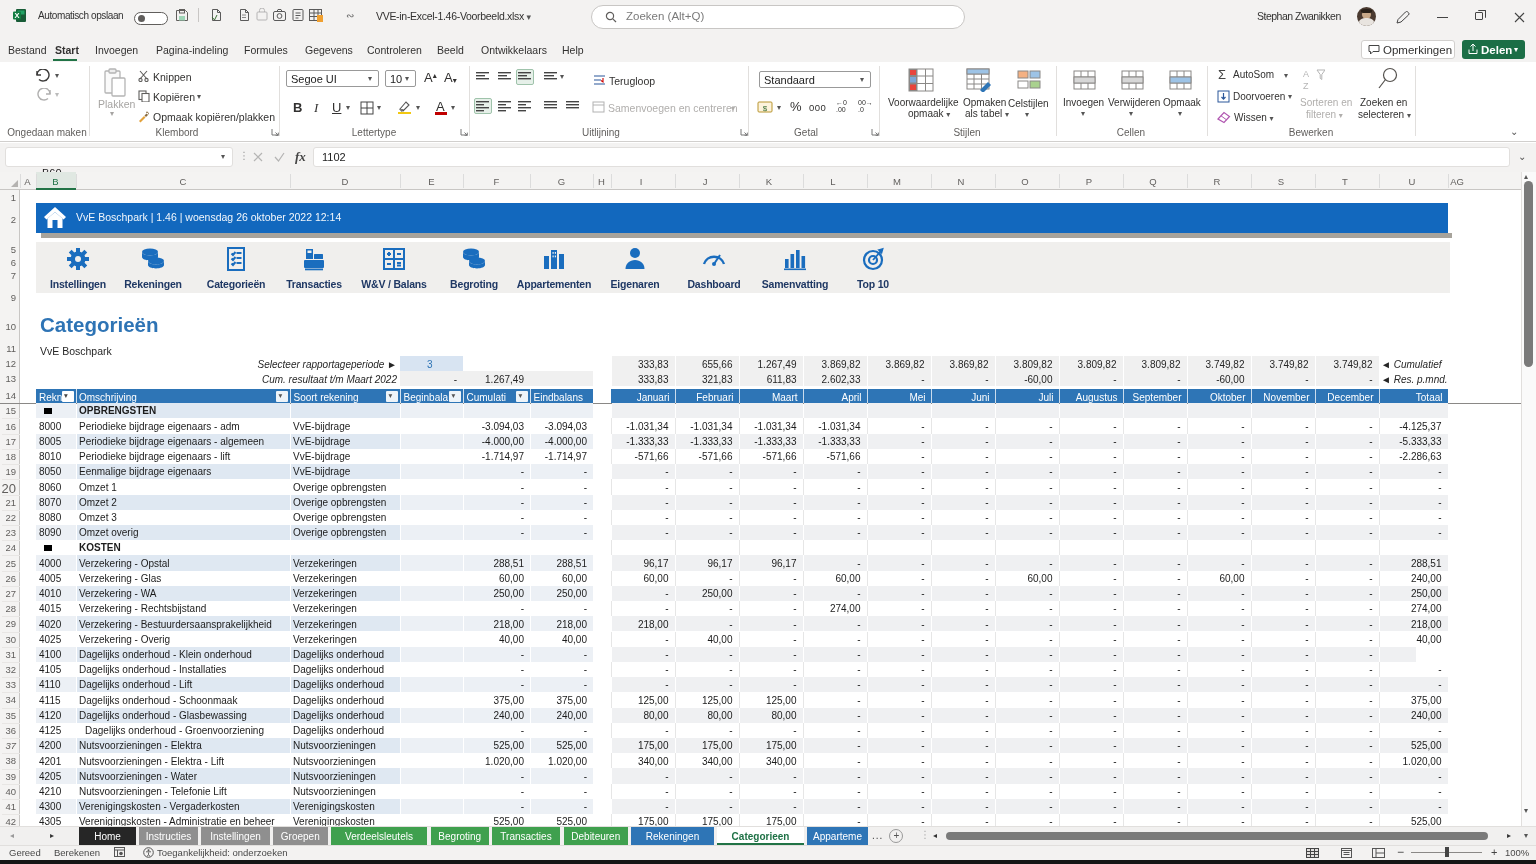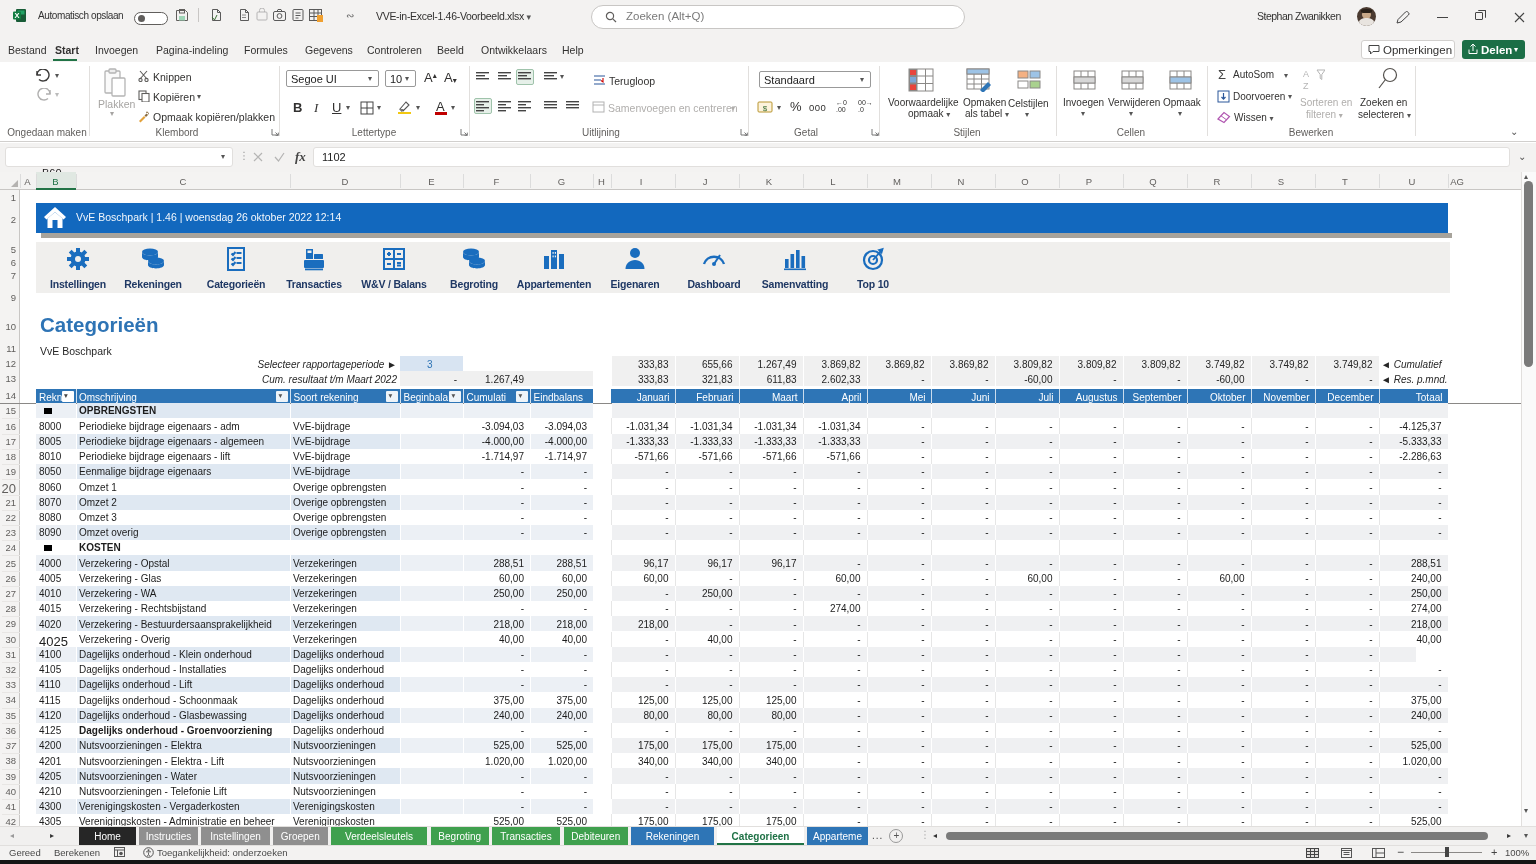--- a/index.html
+++ b/index.html
@@ -1214,21 +1214,21 @@
     <div class="ab" style="left:802.5px;top:0;width:1px;height:15.22px;background:#e6e6e6;"></div>
     <div class="ab" style="left:866.5px;top:0;width:1px;height:15.22px;background:#e6e6e6;"></div>
     <div class="ab" style="left:930.5px;top:0;width:1px;height:15.22px;background:#e6e6e6;"></div>
     <div class="ab" style="left:994.5px;top:0;width:1px;height:15.22px;background:#e6e6e6;"></div>
     <div class="ab" style="left:1058.5px;top:0;width:1px;height:15.22px;background:#e6e6e6;"></div>
     <div class="ab" style="left:1122.5px;top:0;width:1px;height:15.22px;background:#e6e6e6;"></div>
     <div class="ab" style="left:1186.5px;top:0;width:1px;height:15.22px;background:#e6e6e6;"></div>
     <div class="ab" style="left:1250.5px;top:0;width:1px;height:15.22px;background:#e6e6e6;"></div>
     <div class="ab" style="left:1314.5px;top:0;width:1px;height:15.22px;background:#e6e6e6;"></div>
     <div class="ab" style="left:1378.5px;top:0;width:1px;height:15.22px;background:#e6e6e6;"></div>
-    <div style="position:absolute;font-size:13px;color:#1c1c1c;white-space:nowrap;left:39px;top:2.3px;">4025</div>
+    <div style="position:absolute;font-size:10px;color:#1c1c1c;white-space:nowrap;left:39px;top:2.3px;">4025</div>
     <div style="position:absolute;font-size:10px;color:#1c1c1c;white-space:nowrap;left:79px;top:2.3px;">Verzekering - Overig</div>
     <div style="position:absolute;font-size:10px;color:#1c1c1c;white-space:nowrap;left:293px;top:2.3px;">Verzekeringen</div>
     <div style="position:absolute;font-size:10px;color:#1c1c1c;white-space:nowrap;left:463px;top:2.3px;width:61px;text-align:right;">40,00</div>
     <div style="position:absolute;font-size:10px;color:#1c1c1c;white-space:nowrap;left:530px;top:2.3px;width:57px;text-align:right;">40,00</div>
     <div style="position:absolute;font-size:10px;color:#1c1c1c;white-space:nowrap;left:610.5px;top:2.3px;width:58.0px;text-align:right;">-</div>
     <div style="position:absolute;font-size:10px;color:#1c1c1c;white-space:nowrap;left:674.5px;top:2.3px;width:58.0px;text-align:right;">40,00</div>
     <div style="position:absolute;font-size:10px;color:#1c1c1c;white-space:nowrap;left:738.5px;top:2.3px;width:58.0px;text-align:right;">-</div>
     <div style="position:absolute;font-size:10px;color:#1c1c1c;white-space:nowrap;left:802.5px;top:2.3px;width:58.0px;text-align:right;">-</div>
     <div style="position:absolute;font-size:10px;color:#1c1c1c;white-space:nowrap;left:866.5px;top:2.3px;width:58.0px;text-align:right;">-</div>
     <div style="position:absolute;font-size:10px;color:#1c1c1c;white-space:nowrap;left:930.5px;top:2.3px;width:58.0px;text-align:right;">-</div>
@@ -1431,21 +1431,21 @@
     <div class="ab" style="left:866.5px;top:0;width:1px;height:15.22px;background:#e6e6e6;"></div>
     <div class="ab" style="left:930.5px;top:0;width:1px;height:15.22px;background:#e6e6e6;"></div>
     <div class="ab" style="left:994.5px;top:0;width:1px;height:15.22px;background:#e6e6e6;"></div>
     <div class="ab" style="left:1058.5px;top:0;width:1px;height:15.22px;background:#e6e6e6;"></div>
     <div class="ab" style="left:1122.5px;top:0;width:1px;height:15.22px;background:#e6e6e6;"></div>
     <div class="ab" style="left:1186.5px;top:0;width:1px;height:15.22px;background:#e6e6e6;"></div>
     <div class="ab" style="left:1250.5px;top:0;width:1px;height:15.22px;background:#e6e6e6;"></div>
     <div class="ab" style="left:1314.5px;top:0;width:1px;height:15.22px;background:#e6e6e6;"></div>
     <div class="ab" style="left:1378.5px;top:0;width:1px;height:15.22px;background:#e6e6e6;"></div>
     <div style="position:absolute;font-size:10px;color:#1c1c1c;white-space:nowrap;left:39px;top:2.3px;">4125</div>
-    <div style="position:absolute;font-size:10px;color:#1c1c1c;white-space:nowrap;left:79px;top:2.3px;font-weight:bold;">Dagelijks onderhoud - Groenvoorziening</div>
+    <div style="position:absolute;font-size:10px;color:#1c1c1c;white-space:nowrap;left:85px;top:2.3px;">Dagelijks onderhoud - Groenvoorziening</div>
     <div style="position:absolute;font-size:10px;color:#1c1c1c;white-space:nowrap;left:293px;top:2.3px;">Dagelijks onderhoud</div>
     <div style="position:absolute;font-size:10px;color:#1c1c1c;white-space:nowrap;left:463px;top:2.3px;width:61px;text-align:right;">-</div>
     <div style="position:absolute;font-size:10px;color:#1c1c1c;white-space:nowrap;left:530px;top:2.3px;width:57px;text-align:right;">-</div>
     <div style="position:absolute;font-size:10px;color:#1c1c1c;white-space:nowrap;left:610.5px;top:2.3px;width:58.0px;text-align:right;">-</div>
     <div style="position:absolute;font-size:10px;color:#1c1c1c;white-space:nowrap;left:674.5px;top:2.3px;width:58.0px;text-align:right;">-</div>
     <div style="position:absolute;font-size:10px;color:#1c1c1c;white-space:nowrap;left:738.5px;top:2.3px;width:58.0px;text-align:right;">-</div>
     <div style="position:absolute;font-size:10px;color:#1c1c1c;white-space:nowrap;left:802.5px;top:2.3px;width:58.0px;text-align:right;">-</div>
     <div style="position:absolute;font-size:10px;color:#1c1c1c;white-space:nowrap;left:866.5px;top:2.3px;width:58.0px;text-align:right;">-</div>
     <div style="position:absolute;font-size:10px;color:#1c1c1c;white-space:nowrap;left:930.5px;top:2.3px;width:58.0px;text-align:right;">-</div>
     <div style="position:absolute;font-size:10px;color:#1c1c1c;white-space:nowrap;left:994.5px;top:2.3px;width:58.0px;text-align:right;">-</div>

